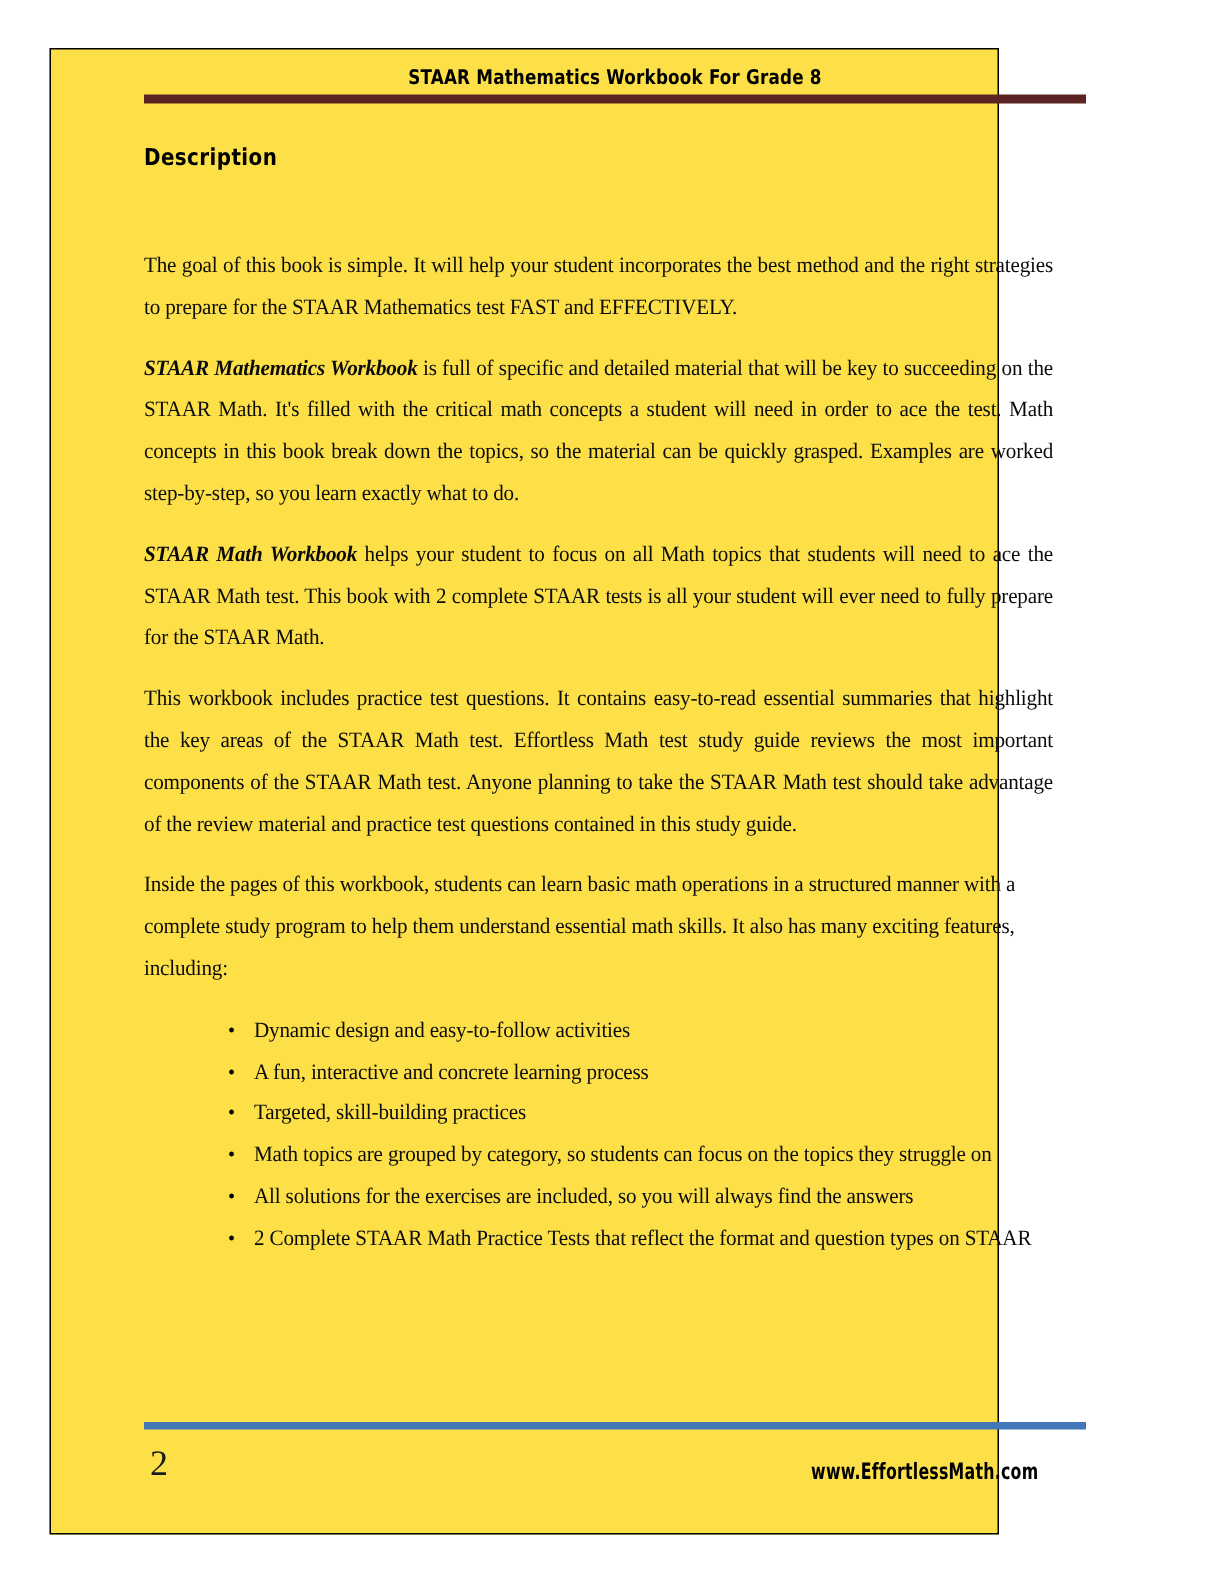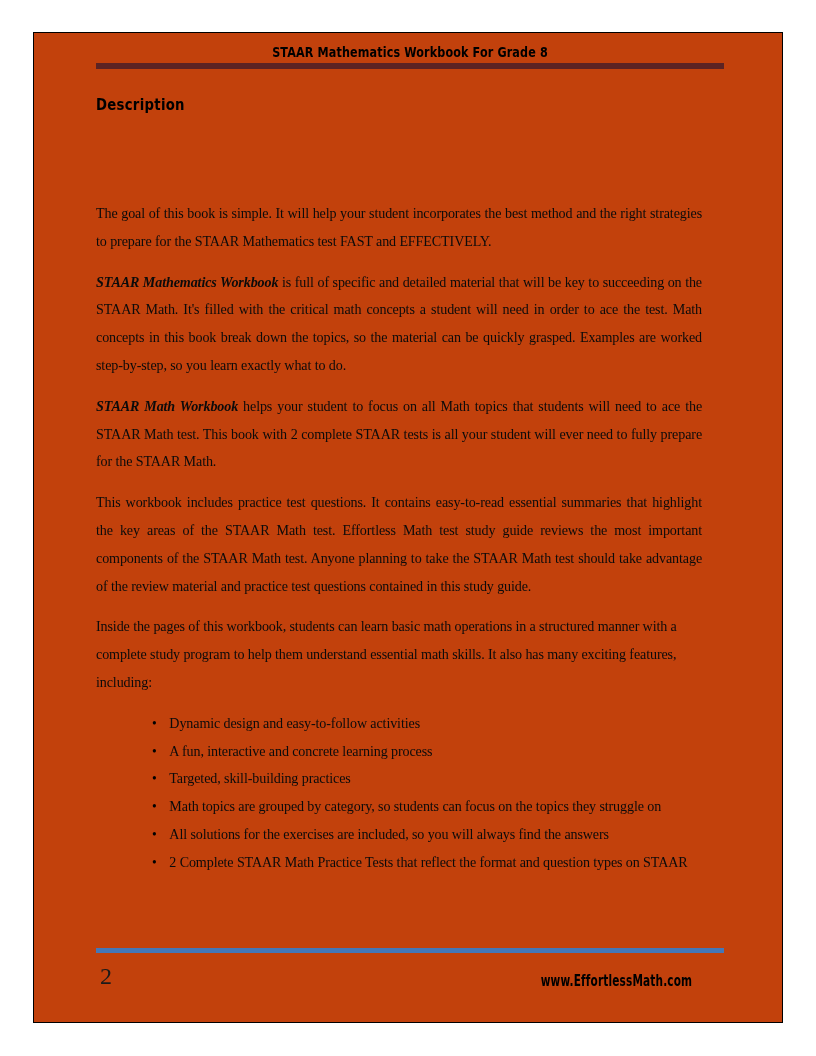--- a/index.html
+++ b/index.html
@@ -22,25 +22,25 @@
     width: 816px;
     height: 1056px;
     background: #ffffff;
   }
 
   
   .page-frame {
     position: absolute;
     left: 33px;
     top: 32px;
-    width: 750px;
+    width: 633px;
     height: 991px;
     border: 1.4px solid #000000;
     box-sizing: border-box;
-    background: #c2410c;
+    background: #fde047;
   }
 
   .content {
     position: absolute;
     left: 0;
     top: 0;
     width: 750px;
     height: 991px;
   }
 
@@ -84,21 +84,20 @@
     transform: scaleX(0.95);
     transform-origin: left center;
   }
 
   
   .body-area {
     position: absolute;
     left: 62px;
     top: 131px;
     width: 628px;
-    margin-top: 36px;
   }
 
   .para {
     font-family: "Liberation Serif", serif;
     font-size: 14.6px;
     line-height: 27.8px;
     color: #0b0b0b;
     text-align: justify;
     margin: 0 0 13px 0;
     transform: scaleX(0.965);

